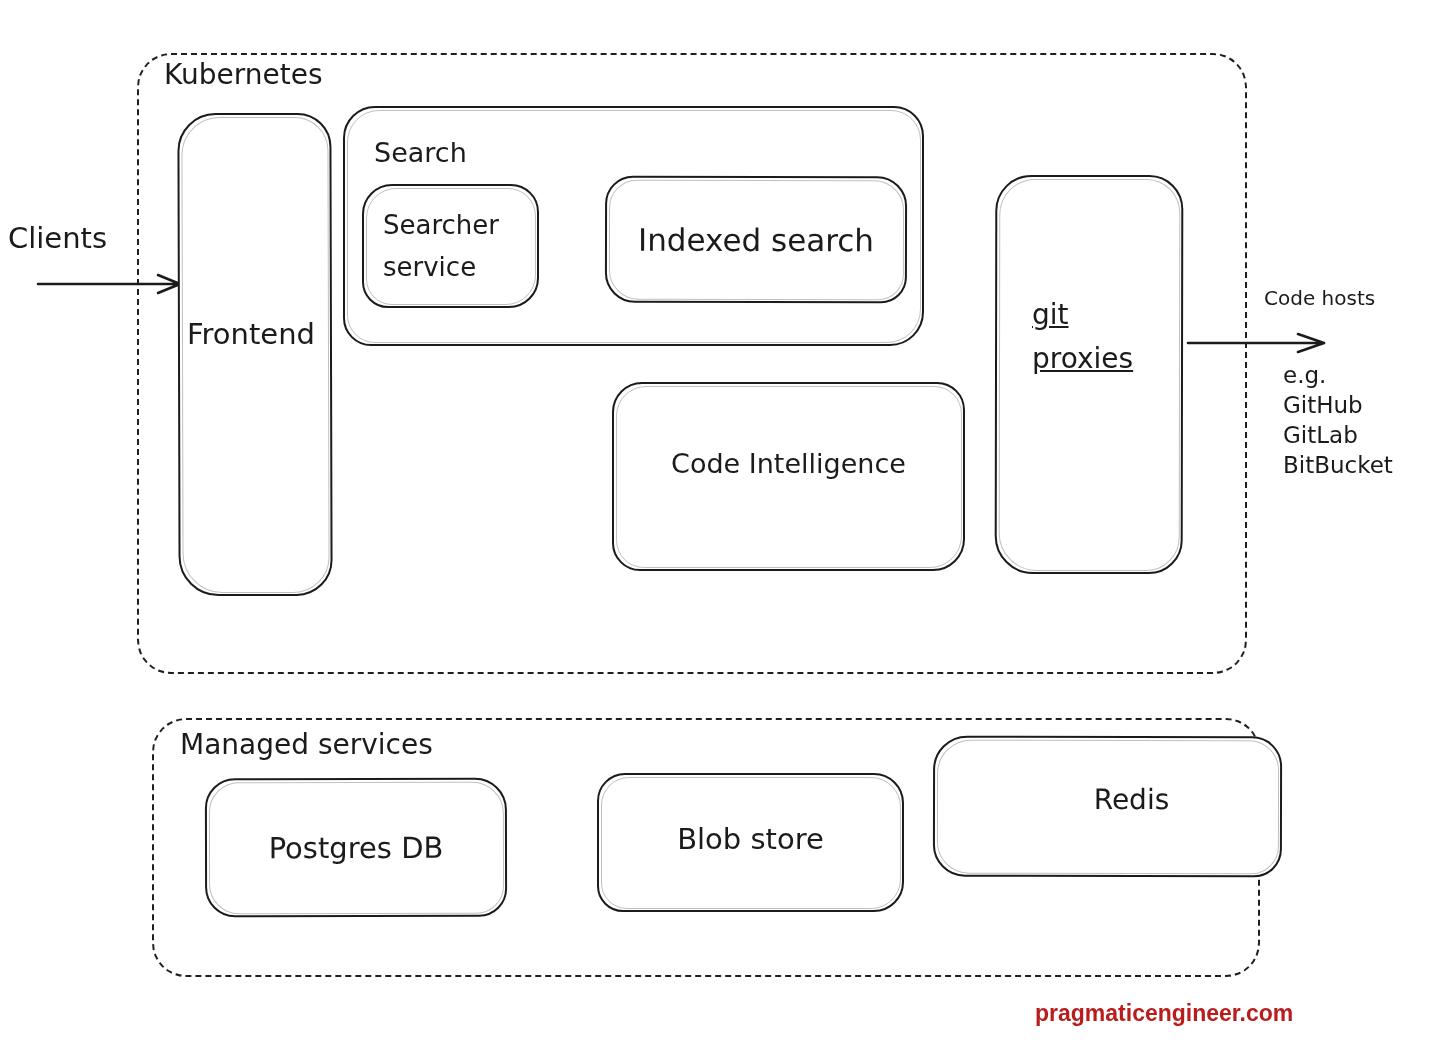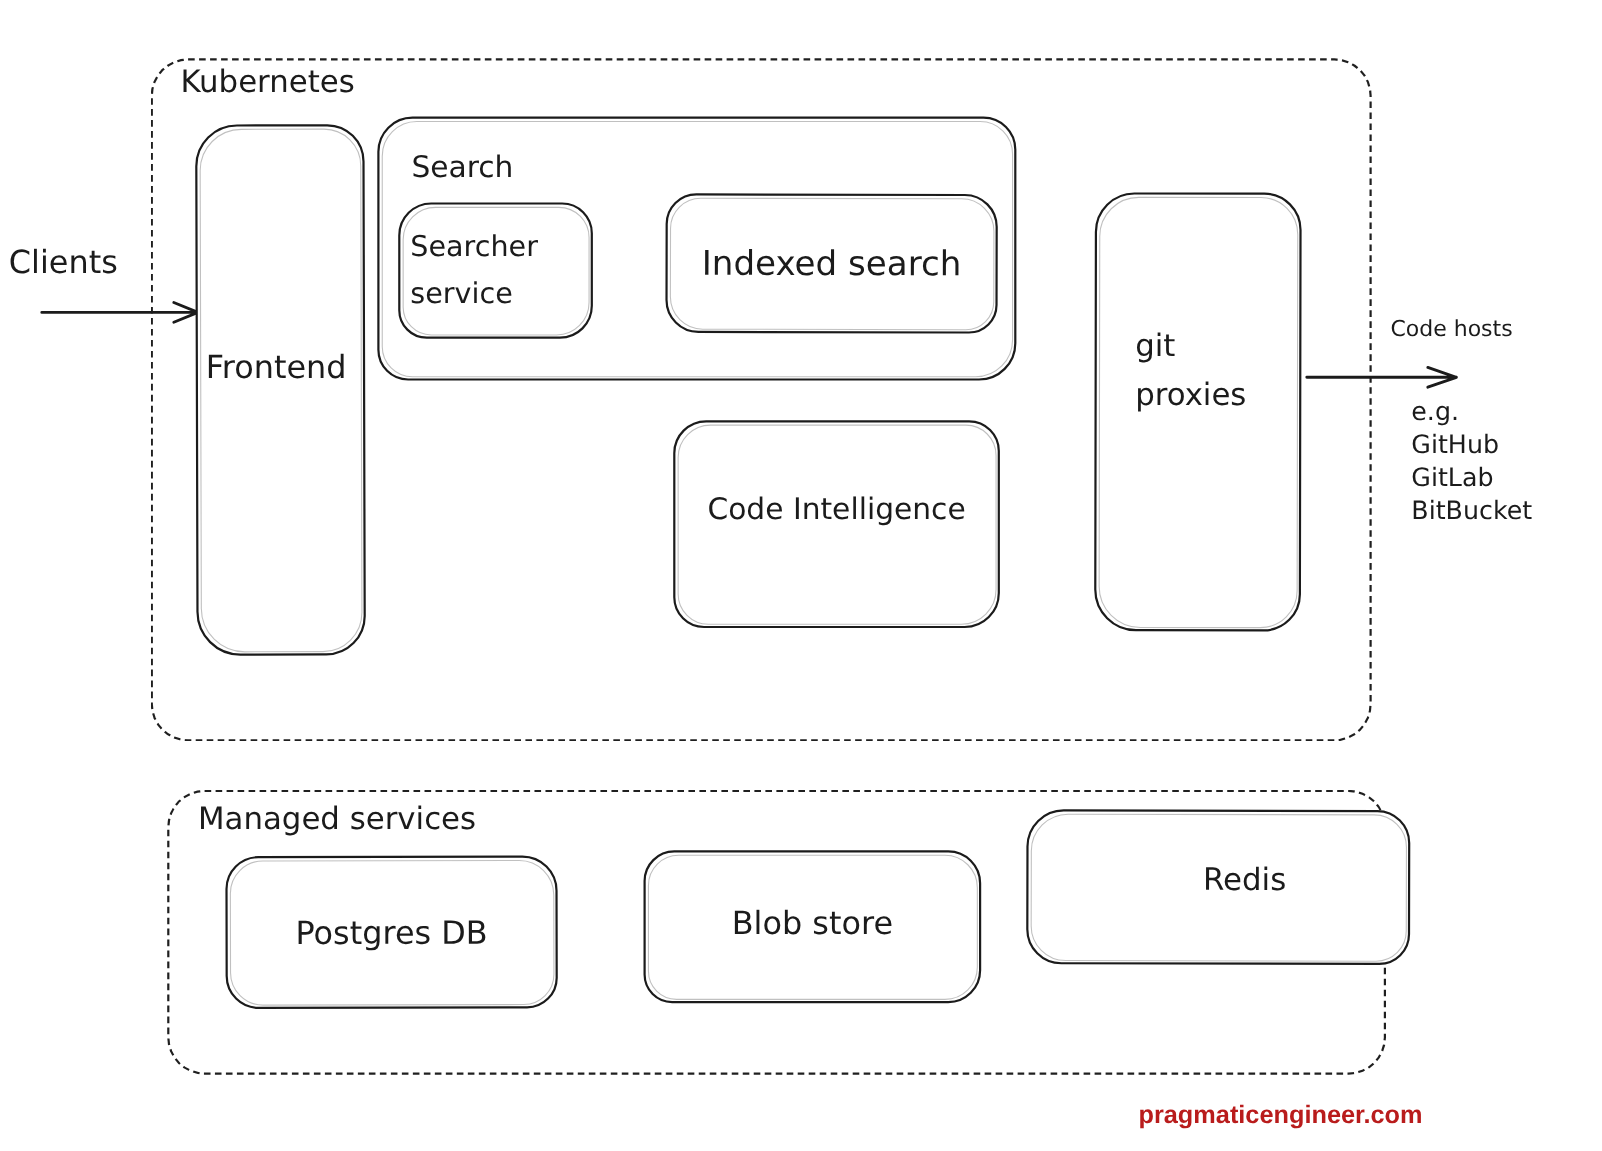--- a/index.html
+++ b/index.html
@@ -68,55 +68,55 @@
     <path d="M2 13 H 142 M122 4 L144 13 M122 22 L144 13" stroke="#1b1b1b" stroke-width="2.6" fill="none" stroke-linecap="round"></path>
   </svg>
 
   <div class="box" style="left:178px; top:113px; width:150px; height:479px; border-radius:38px 34px 36px 40px; transform:rotate(-0.15deg);"></div>
   <div class="lbl" style="left:187px; top:316px; font-size:29px;">Frontend</div>
 
   <div class="box" style="left:343px; top:106px; width:577px; height:236px; border-radius:32px 30px 34px 28px;"></div>
   <div class="lbl" style="left:374px; top:136px; font-size:27px;">Search</div>
 
   <div class="box wraplab" style="left:362px; top:184px; width:177px; height:124px; border-radius:30px 28px 30px 26px;
-              display:flex; flex-direction:column; justify-content:center; padding-left:9px; box-sizing:border-box;">
+              display:flex; flex-direction:column; justify-content:center; padding-left:19px; box-sizing:border-box;">
     <span style="font-size:26px; line-height:42px; width:135px;">Searcher service</span>
   </div>
 
   <div class="box center-box" style="left:605px; top:176px; width:298px; height:123px; border-radius:28px 30px 26px 30px; transform:rotate(0.12deg);">
     <span style="font-size:31px;">Indexed search</span>
   </div>
 
-  <div class="box center-box" style="left:612px; top:382px; width:297px; height:189px; border-radius:30px 28px 32px 28px;
+  <div class="box center-box" style="left:612px; top:382px; width:353px; height:189px; border-radius:30px 28px 32px 28px;
               padding-bottom:26px; box-sizing:border-box;">
     <span style="font-size:27px;">Code Intelligence</span>
   </div>
 
   <div class="box" style="left:995px; top:175px; width:184px; height:395px; border-radius:36px 34px 34px 38px; transform:rotate(0.1deg);"></div>
-  <div class="lbl wraplab" style="left:1032px; top:293px; width:125px; font-size:28px; line-height:44px; white-space:normal;">git proxies</div>
+  <div class="lbl wraplab" style="left:1032px; top:293px; width:125px; font-size:28px; line-height:44px; white-space:normal;text-decoration:underline;">git proxies</div>
 
   <svg class="arrow" style="left:1186px; top:330px;" width="142" height="26" viewBox="0 0 142 26">
     <path d="M2 13 H 136 M112 4 L138 13 M112 22 L138 13" stroke="#1b1b1b" stroke-width="2.6" fill="none" stroke-linecap="round"></path>
   </svg>
   <div class="lbl" style="left:1264px; top:286px; font-size:20px;">Code hosts</div>
   <div class="eg-list" style="left:1283px; top:360px;">
     <div>e.g.</div>
     <div>GitHub</div>
     <div>GitLab</div>
     <div>BitBucket</div>
   </div>
 
   <div class="group" style="left:152px; top:718px; width:1104px; height:255px;"></div>
   <div class="lbl" style="left:180px; top:727px; font-size:28px;">Managed services</div>
 
   <div class="box center-box" style="left:205px; top:778px; width:298px; height:135px; border-radius:30px 32px 28px 30px; transform:rotate(-0.12deg);">
     <span style="font-size:29px;">Postgres DB</span>
   </div>
 
-  <div class="box center-box" style="left:585px; top:773px; width:303px; height:135px; border-radius:28px 30px 30px 26px;align-items:center;">
+  <div class="box center-box" style="left:597px; top:773px; width:303px; height:135px; border-radius:28px 30px 30px 26px;align-items:center;">
     <span style="font-size:29px; margin-bottom:8px;">Blob store</span>
   </div>
 
   <div class="box center-box" style="left:933px; top:736px; width:297px; height:137px; border-radius:34px 30px 28px 32px; transform:rotate(0.12deg);padding-left:48px;">
     <span style="font-size:28px; margin-bottom:14px;">Redis</span>
   </div>
 
   <div class="watermark" style="left:1035px; top:1000px; color:#b91c1c;">pragmaticengineer.com</div>
 
 </div>

